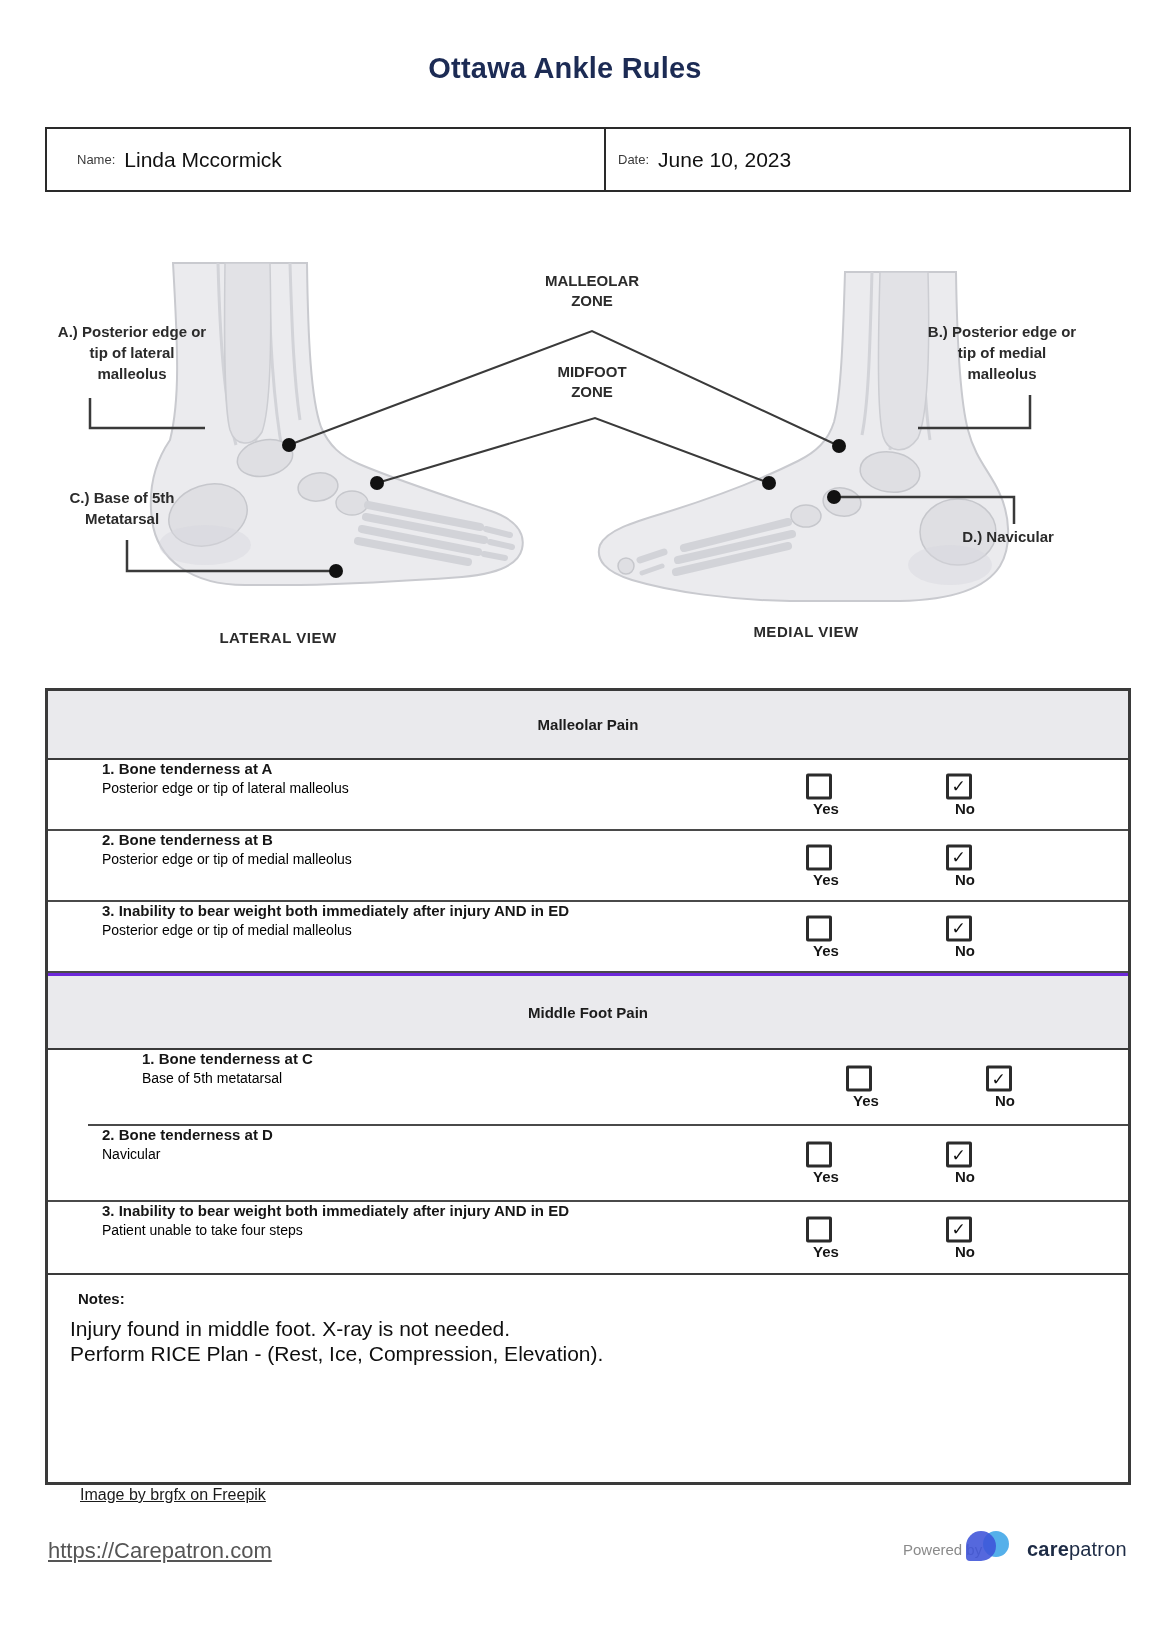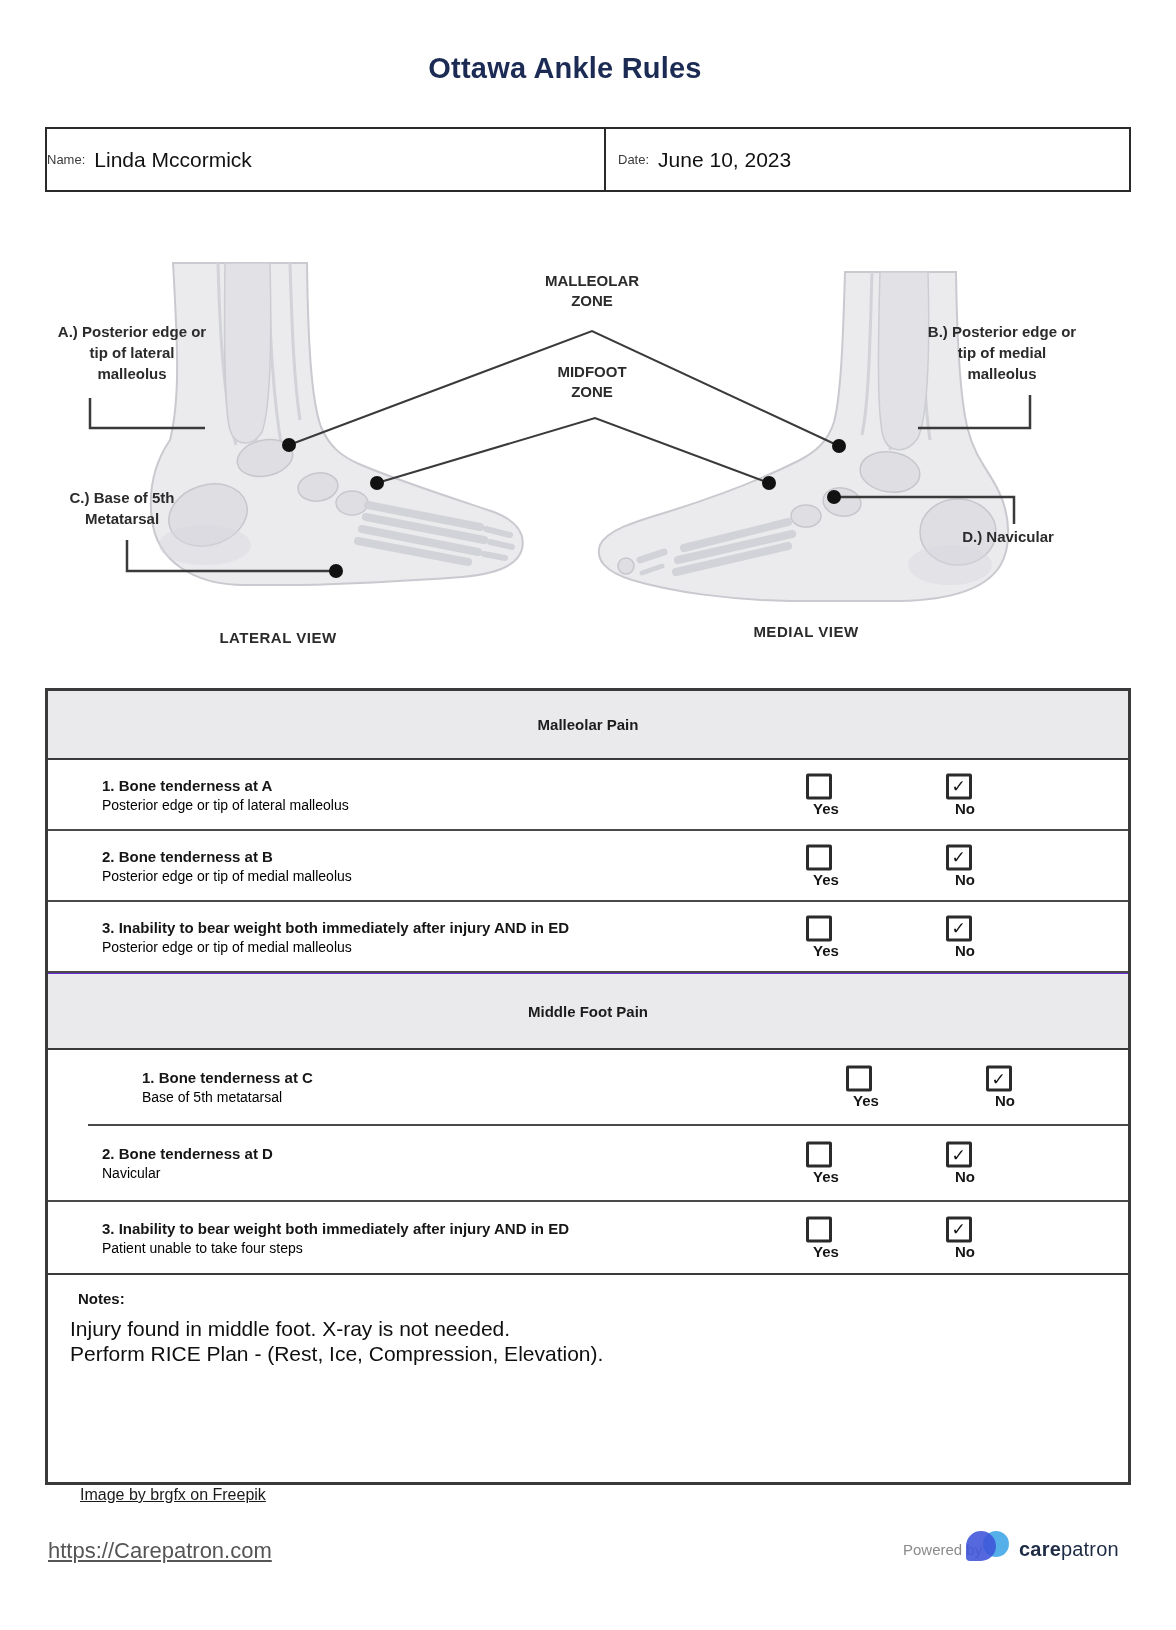--- a/index.html
+++ b/index.html
@@ -7,38 +7,38 @@
         font-family:"Liberation Sans","DejaVu Sans",sans-serif;color:#1a1a1a;}
 
   
   .doc-title{position:absolute;top:52px;left:0;width:1130px;text-align:center;
              font-size:29px;font-weight:bold;color:#1c2b54;letter-spacing:.2px;}
 
   
   .patient-box{position:absolute;left:45px;top:127px;width:1086px;height:65px;
                border:2px solid #2a2a2a;box-sizing:border-box;display:flex;}
   .patient-cell{display:flex;align-items:center;box-sizing:border-box;}
-  .cell-name{width:559px;border-right:2px solid #2a2a2a;}
+  .cell-name{width:559px;border-right:2px solid #2a2a2a;padding-left:30px;}
   .cell-date{flex:1;padding-left:12px;}
   .field-label{font-size:13px;color:#3a3a3a;margin-right:9px;}
   .field-value{font-size:21px;color:#111;}
 
   
   .diagram{position:absolute;left:0;top:245px;width:1176px;height:410px;}
 
   
   .oar-table{position:absolute;left:45px;top:688px;width:1086px;
              border:3px solid #3a3a3a;box-sizing:border-box;background:#fff;}
   .band{background:#eaeaed;border-bottom:2px solid #3a3a3a;box-sizing:border-box;
         display:flex;align-items:center;justify-content:center;
         font-size:15px;font-weight:bold;color:#1c1c1c;}
   .band-1{height:69px;}
-  .band-2{height:77px;border-top:1px solid #6d28d9;}
+  .band-2{height:77px;border-top:3px solid #6d28d9;}
   .q-row{position:relative;border-bottom:2px solid #4a4a4a;box-sizing:border-box;
-         display:flex;flex-direction:column;justify-content:center;padding-left:54px;gap:3px;}
+         display:flex;flex-direction:column;justify-content:flex-start;padding-left:54px;gap:3px;}
   .q-row.last{border-bottom:2px solid #3a3a3a;}
   .q-title{font-size:15px;font-weight:bold;color:#161616;}
   .q-sub{font-size:14px;color:#000000;}
   .opt{position:absolute;top:50%;transform:translateY(-50%);display:flex;align-items:center;flex-direction:column;}
   .opt-yes{left:752px;}
   .opt-no{left:894px;}
   .checkbox{width:26px;height:26px;border:3px solid #2b2b2b;border-radius:2px;box-sizing:border-box;
             background:#fff;display:flex;align-items:center;justify-content:center;
             font-size:17px;font-weight:bold;color:#111;line-height:1;}
   .opt-label{font-size:15px;font-weight:bold;color:#161616;margin-left:13px;}
@@ -48,21 +48,21 @@
   .notes-label{font-size:15px;font-weight:bold;color:#161616;margin:15px 0 0 30px;}
   .notes-text{font-size:21px;color:#0f0f0f;margin:9px 0 0 22px;line-height:25px;}
 
   
   .credit-link{position:absolute;left:80px;top:1486px;font-size:16px;color:#1a1a1a;
                text-decoration:underline;}
   .site-link{position:absolute;left:48px;top:1538px;font-size:22px;color:#555;
              text-decoration:underline;}
   .powered{position:absolute;left:903px;top:1541px;font-size:15px;color:#8a8a8a;}
   .logo{position:absolute;left:963px;top:1528px;display:flex;align-items:center;}
-  .brand{font-size:20px;color:#1d2b45;margin-left:8px;letter-spacing:.2px;}
+  .brand{font-size:20px;color:#1d2b45;margin-left:16px;letter-spacing:.2px;}
   .brand .b{font-weight:bold;}
 
   
   .dlabel{font-family:"Liberation Sans","DejaVu Sans",sans-serif;font-size:15px;font-weight:bold;fill:#2b2b2b;}
   .dview{font-family:"Liberation Sans","DejaVu Sans",sans-serif;font-size:15px;font-weight:bold;fill:#2b2b2b;letter-spacing:.5px;}
 </style>
 </head>
 <body>
 
 <div class="page">

